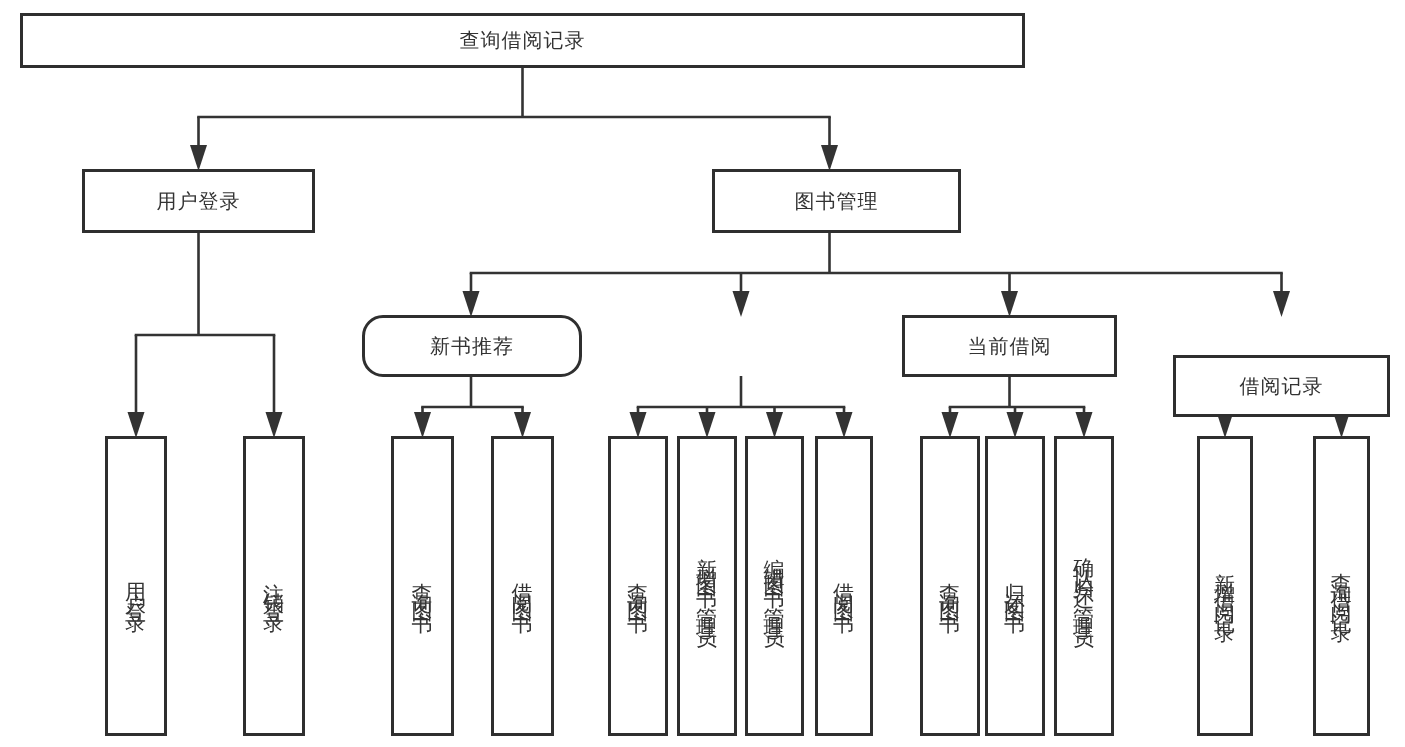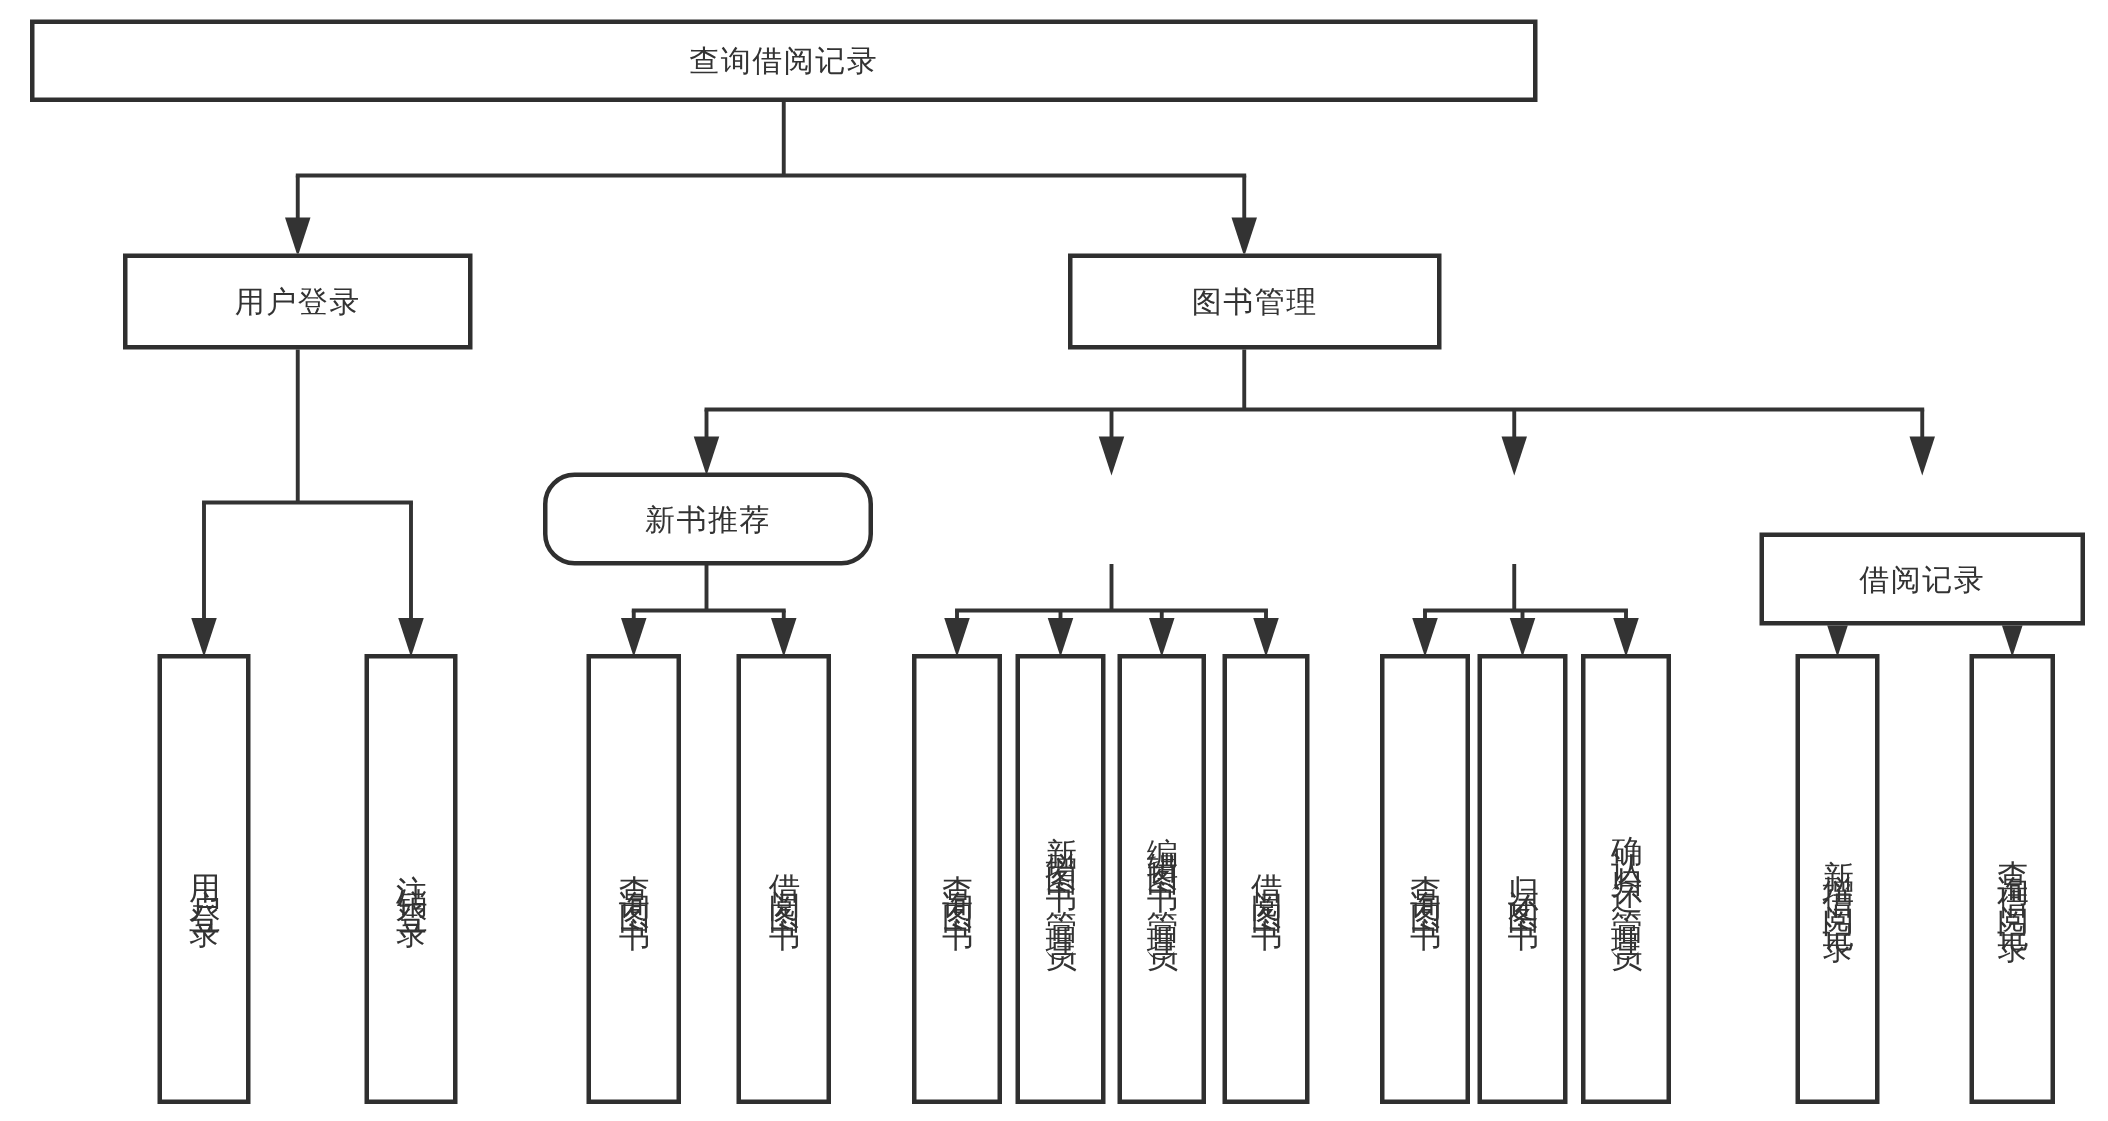--- a/index.html
+++ b/index.html
@@ -133,20 +133,23 @@
     </div>
     <div class="node vertical" style="left: 105px; top: 436px; width: 62px; height: 300px;">
       <span class="lbl">用户登录</span>
     </div>
     <div class="node vertical" style="left: 243px; top: 436px; width: 62px; height: 300px;">
       <span class="lbl">注销登录</span>
     </div>
     <div class="node" style="left: 362px; top: 315px; width: 220px; height: 62px; border-radius: 21px;">
       <span class="lbl">新书推荐</span>
     </div>
+    <div class="node" style="left: 902px; top: 315px; width: 215px; height: 62px;">
+      <span class="lbl">当前借阅</span>
+    </div>
     <div class="node" style="left: 1173px; top: 315px; width: 217px; height: 62px; margin-top: 40px;">
       <span class="lbl">借阅记录</span>
     </div>
     <div class="node vertical" style="left: 391px; top: 436px; width: 63px; height: 300px;">
       <span class="lbl">查询图书</span>
     </div>
     <div class="node vertical" style="left: 491px; top: 436px; width: 63px; height: 300px;">
       <span class="lbl">借阅图书</span>
     </div>
     <div class="node vertical" style="left: 608px; top: 436px; width: 60px; height: 300px;">

